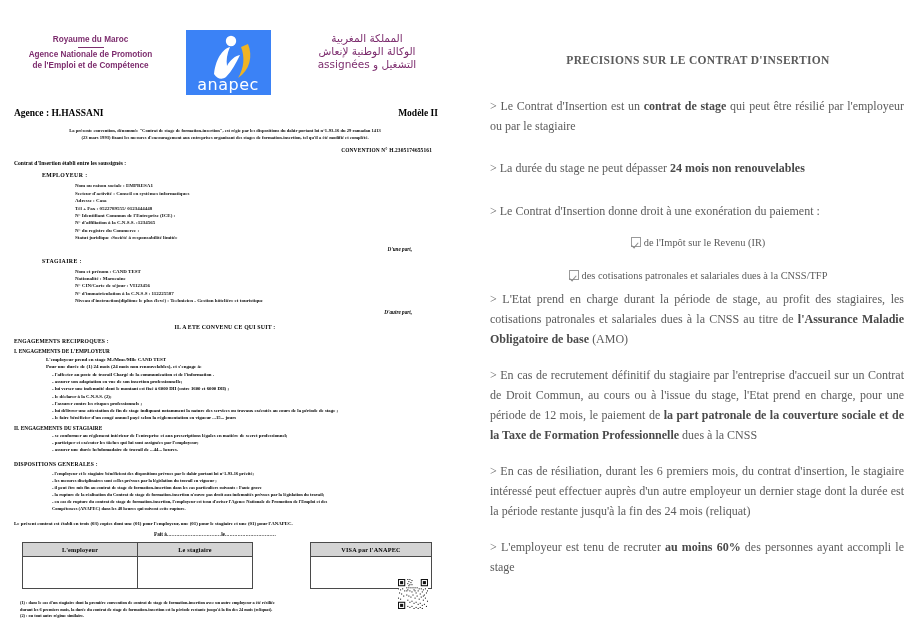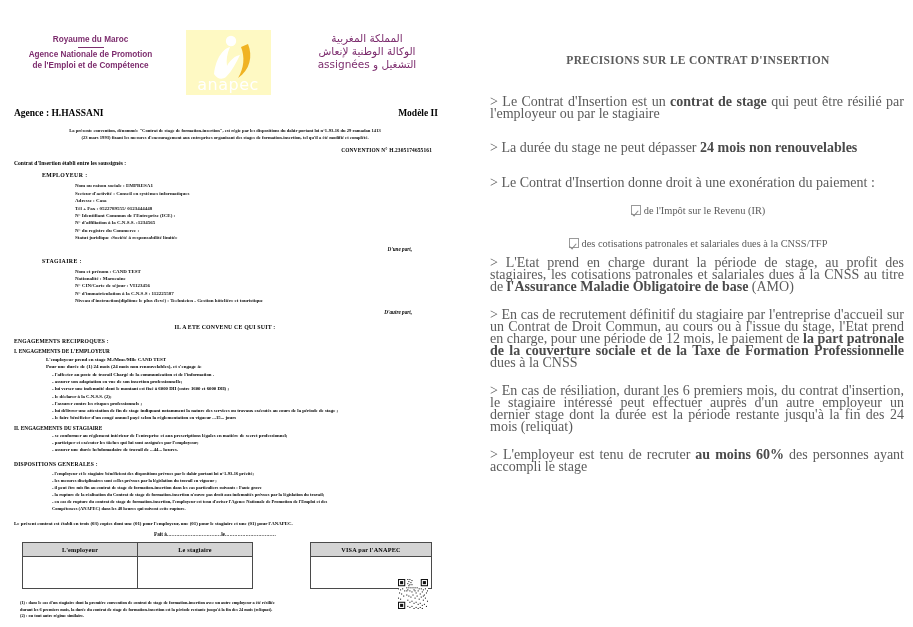--- a/index.html
+++ b/index.html
@@ -64,21 +64,21 @@
     font-size: 10.5px;
     line-height: 13px;
     direction: rtl;
   }
   .logo {
     position: absolute;
     left: 186px;
     top: 0px;
     width: 85px;
     height: 65px;
-    background: #fef9c3;
+    background: #3b82f6;
   }
   .logo svg { display: block; }
 
   .agence-row {
     display: flex;
     justify-content: space-between;
     align-items: baseline;
     margin: 6px 12px 0 14px;
     font-size: 9.5px;
     font-weight: bold;
@@ -235,22 +235,22 @@
   .r-title {
     margin: 54px 0 0 0;
     text-align: center;
     font-size: 11.5px;
     font-weight: bold;
     letter-spacing: .3px;
     color: #5b5b5b;
   }
   .r-para {
     margin: 0 14px 0 12px;
-    font-size: 14px;
-    line-height: 12px;
+    font-size: 12px;
+    line-height: 20px;
     text-align: justify;
     color: #5b5b5b;
   }
   .r-para b { color: #4a4a4a; }
   .r-check {
     margin: 0;
     font-size: 10.4px;
     color: #5b5b5b;
     text-align: center;
   }

